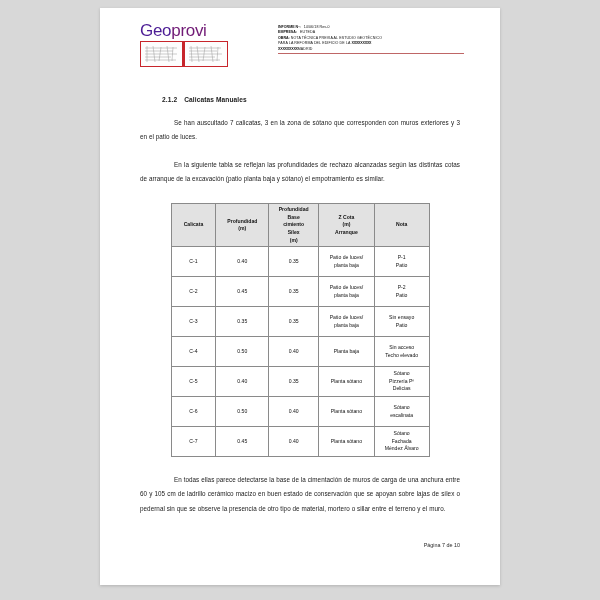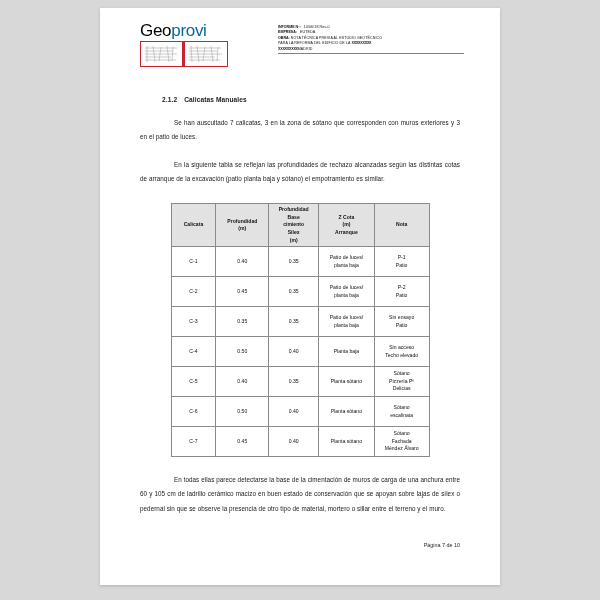--- a/index.html
+++ b/index.html
@@ -44,22 +44,22 @@
     top: 14px;
     width: 92px;
   }
   .logo-word {
     font-size: 17px;
     font-weight: normal;
     letter-spacing: -0.3px;
     line-height: 1;
     white-space: nowrap;
   }
-  .logo-geo { color: #000000; margin-top: 40px; }
-  .logo-provi { color: #0369a1; text-align: center; }
+  .logo-geo { color: #4c1d95; margin-top: 40px; }
+  .logo-provi { color: #701a75; text-align: center; }
 
   .logo-box {
     margin-top: 2px;
     width: 86px;
     height: 24px;
     border: 1px solid #c7252b;
     position: relative;
     background: #fdfdfd;
     overflow: hidden;
   }

